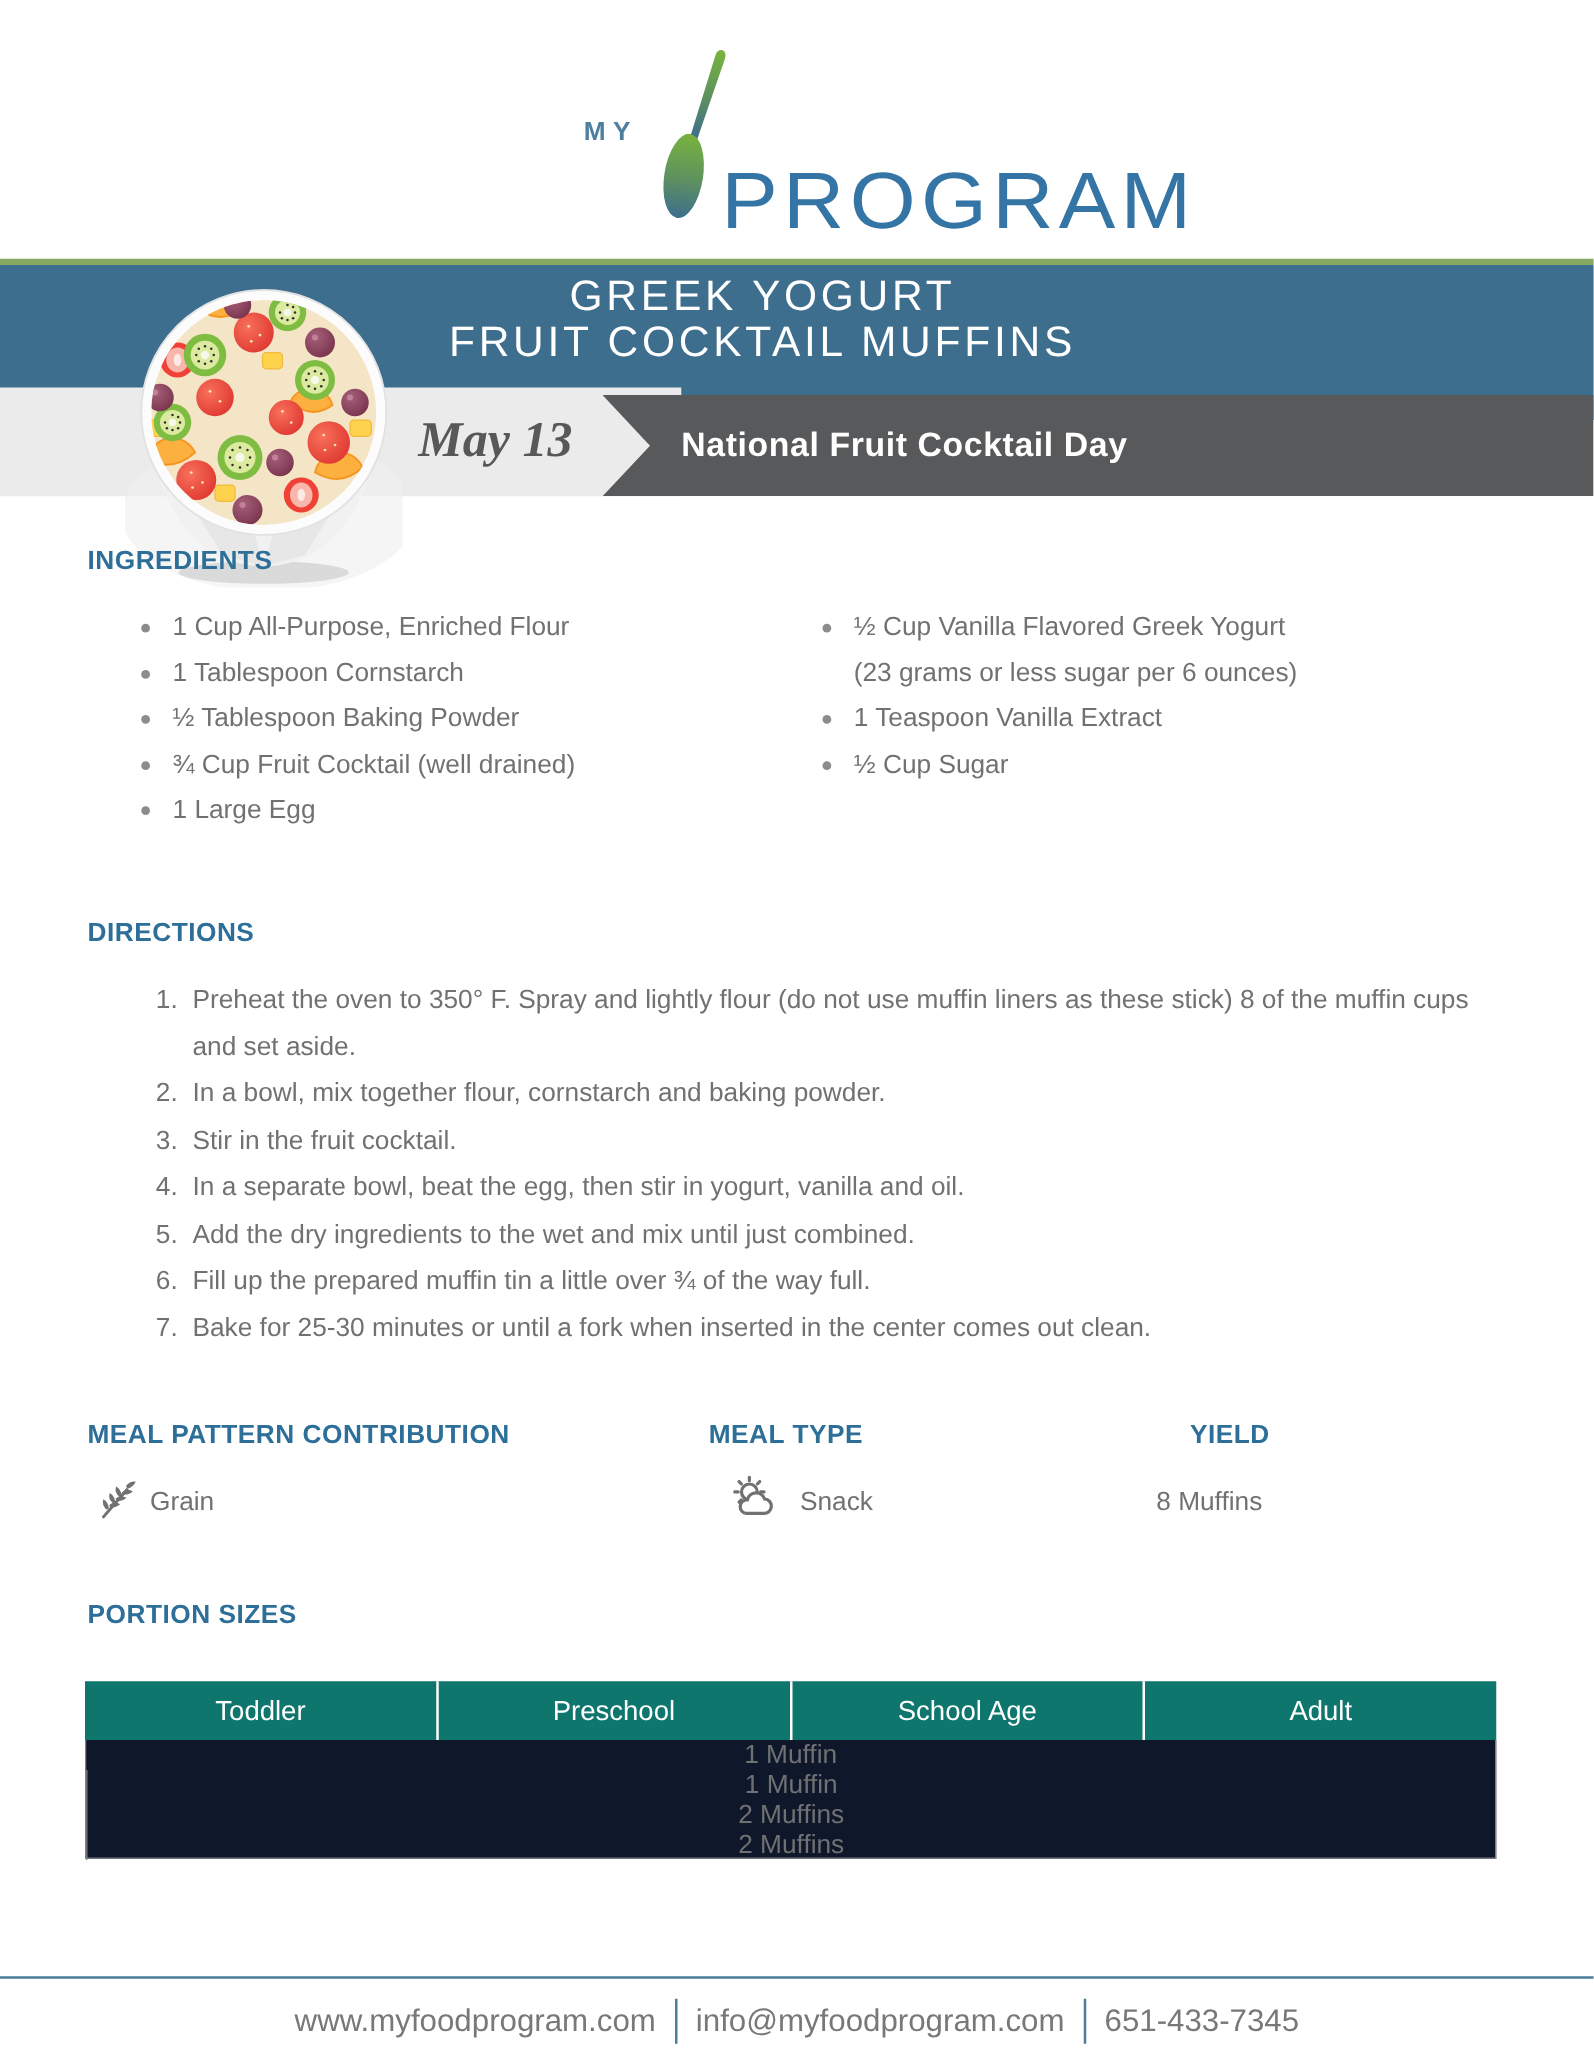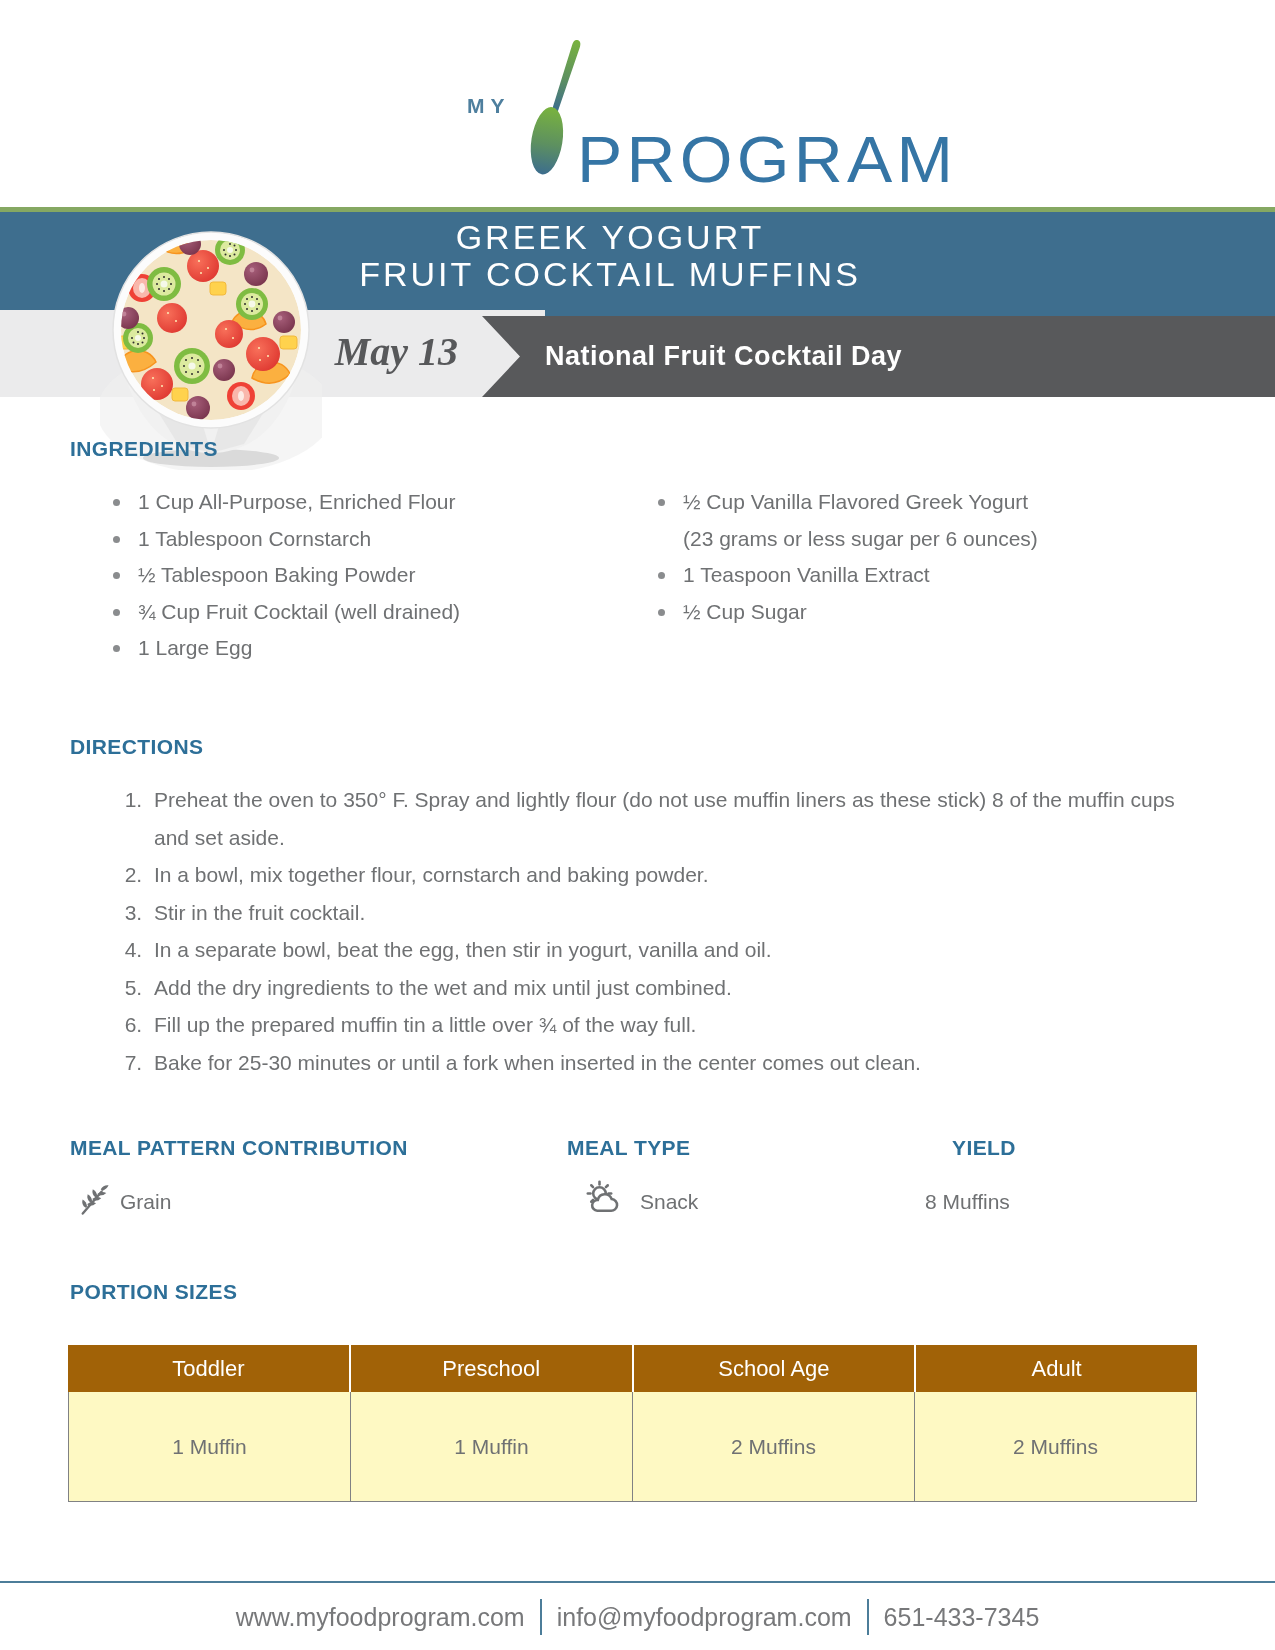--- a/index.html
+++ b/index.html
@@ -52,25 +52,25 @@
   ol.dir { position:absolute; left:100px; top:781px; width:1080px; list-style:decimal; }
   ol.dir li { margin-left:48px; padding-left:6px; line-height:37.5px; font-size:21px; color:#6f7173; }
   ol.dir li::marker { color:#6f7173; }
 
   
   .meta-val { position:absolute; font-size:21px; color:#6f7173; }
   .meta-icon { position:absolute; }
 
   
   .ptable { position:absolute; left:68px; top:1345px; width:1129px; }
-  .pt-head { display:flex; height:47px; background:#a16207; }
+  .pt-head { display:flex; height:47px; background:#0f766e; }
   .pt-hcell { flex:1; color:#fff; font-size:22px; font-weight:300; display:flex;
               align-items:center; justify-content:center; }
   .pt-hcell + .pt-hcell { border-left:2px solid #fff; }
-  .pt-body { display:flex; height:110px; border:1px solid #808184; border-top:none; background:#fef9c3; }
+  .pt-body { display:flex; height:95px; border:1px solid #808184; border-top:none; background:#0f172a;flex-direction:column; }
   .pt-cell { flex:1; font-size:21px; color:#6f7173; display:flex; align-items:center;
              justify-content:center; }
   .pt-cell + .pt-cell { border-left:1px solid #808184; }
 
   
   .footer-rule { position:absolute; left:0; top:1581px; width:1275px; height:2px; background:#4c7d99; }
   .footer { position:absolute; left:0; top:1597px; width:1275px; height:40px; display:flex;
             align-items:center; justify-content:center; color:#77787a; font-size:25px; }
   .vbar { width:2px; height:36px; background:#4c7d99; margin:0 15px; }
 </style>

